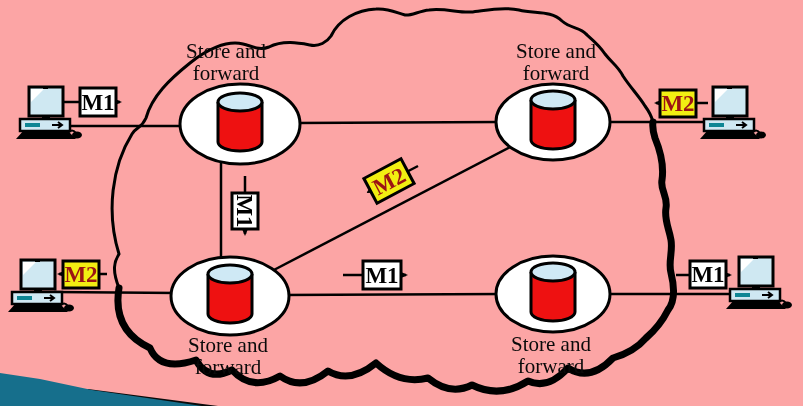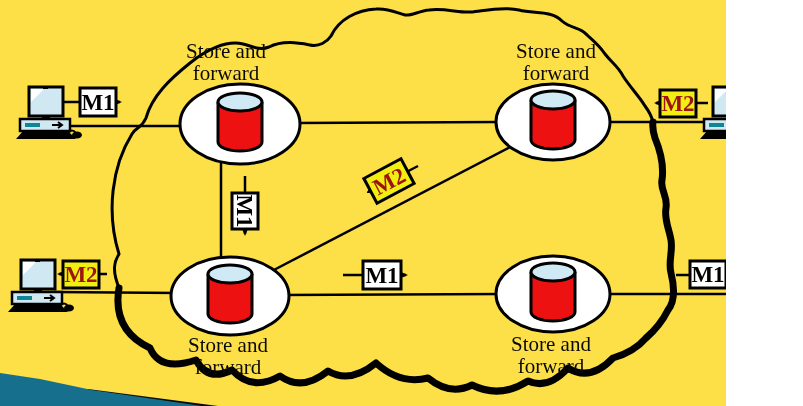--- a/index.html
+++ b/index.html
@@ -1,16 +1,16 @@
 <!DOCTYPE html>
 <html><head>
 <meta charset="utf-8">
 <style>
   html,body{margin:0;padding:0;background:#fff;}
-  .canvas{position:relative;width:726px;height:406px;background:#fde047;overflow:hidden;
+  .canvas{position:relative;width:803px;height:406px;background:#fca5a5;overflow:hidden;
           font-family:"Liberation Serif", serif;}
   svg{display:block;}
   text.node-label{font-size:21px;fill:#0a0a0a;}
   text.msg-label{font-size:23px;font-weight:bold;fill:#000;}
   text.msg-label.hot{fill:#9c1414;}
 </style>
 </head>
 <body>
 
 <div class="canvas">

